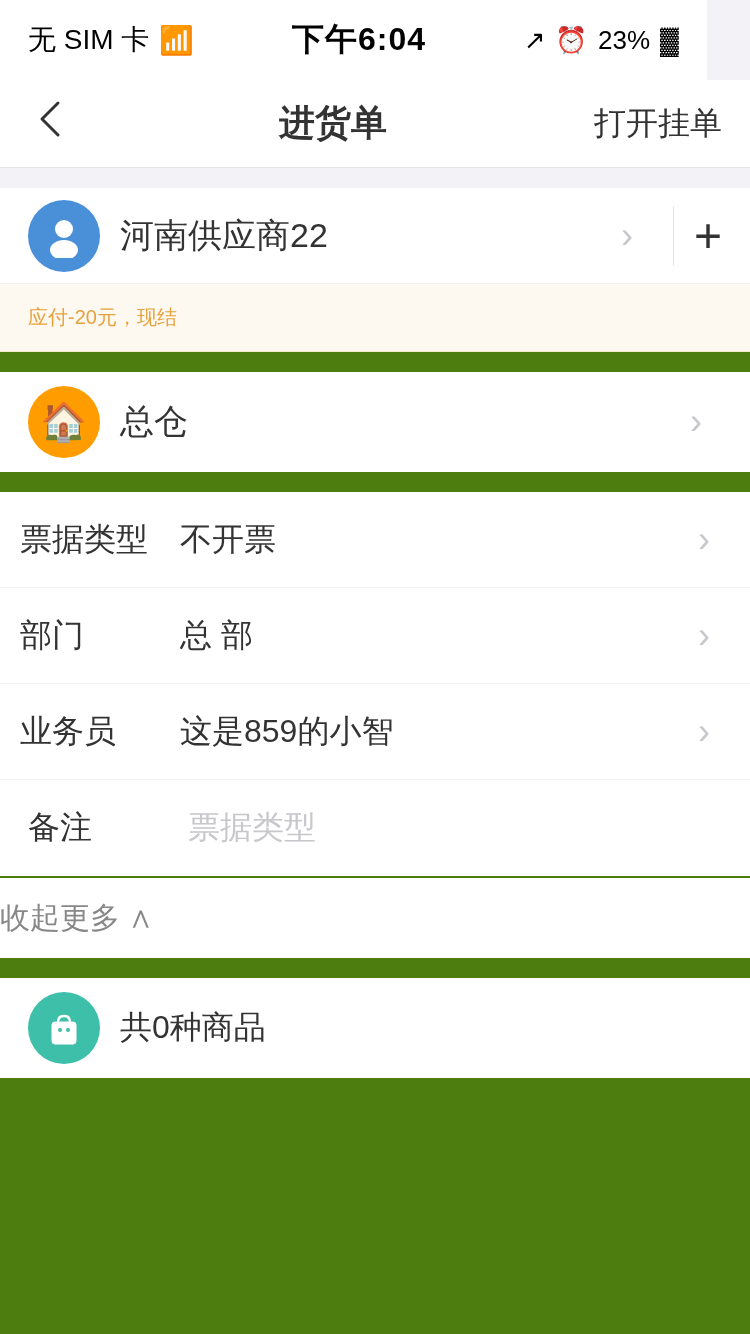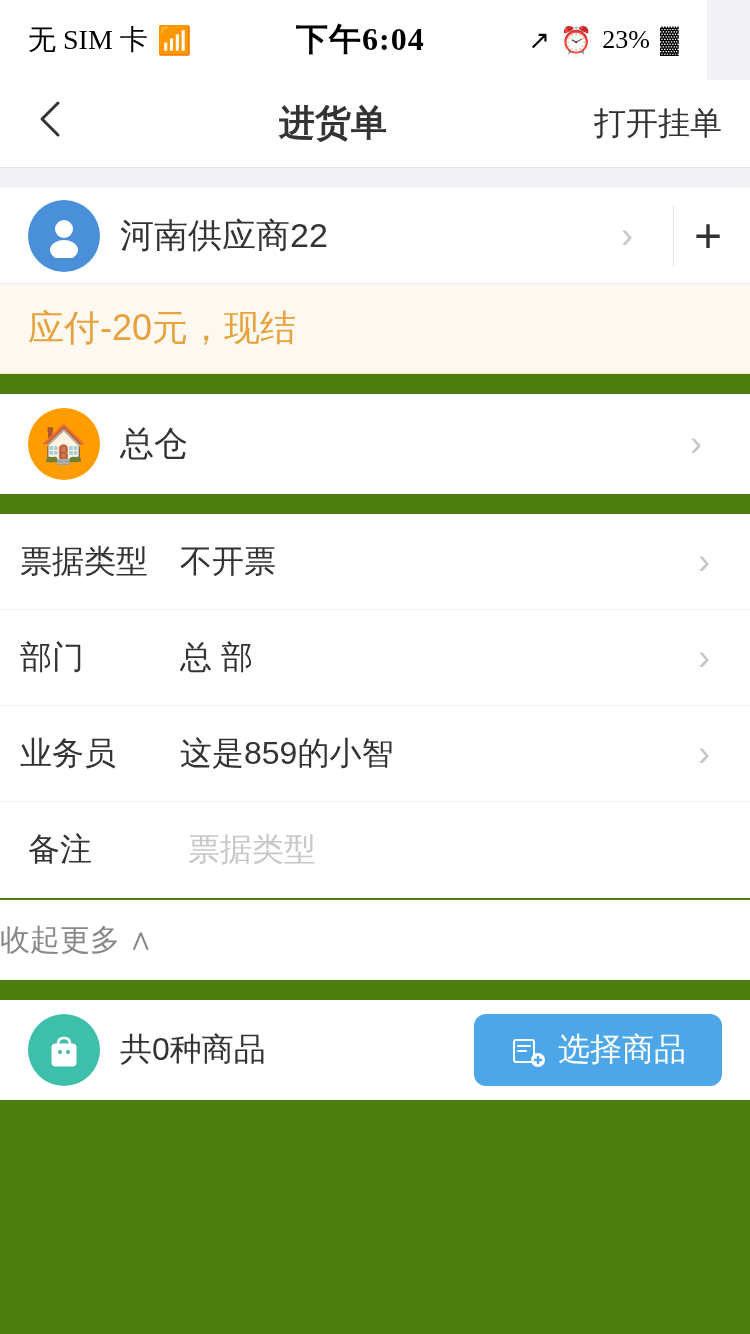--- a/index.html
+++ b/index.html
@@ -18,21 +18,20 @@
     .status-bar {
       width: 707px;
       height: 80px;
       background: #fff;
       display: flex;
       align-items: center;
       justify-content: space-between;
       padding: 0 28px;
       font-size: 28px;
       color: #000;
-      font-family: Liberation Serif, serif;
     }
     .status-left {
       display: flex;
       align-items: center;
       gap: 10px;
       font-size: 28px;
       font-weight: 500;
     }
     .wifi-icon { font-size: 28px; }
     .status-center {
@@ -128,21 +127,21 @@
       width: 1px;
       height: 60px;
       background: #e5e5e5;
       margin: 0 20px;
     }
 
     
     .notice-bar {
       background: #fdf8f0;
       padding: 20px 28px;
-      font-size: 36px;
+      font-size: 20px;
       color: #e6a23c;
       border-bottom: 1px solid #f5e8c8;
     }
 
     
     .warehouse-row {
       display: flex;
       align-items: center;
       padding: 0 28px;
       height: 100px;
@@ -373,25 +372,15 @@
   <div class="bottom-bar">
     <div class="product-icon-wrap">
       <svg class="bag-svg" viewBox="0 0 40 40" fill="none" xmlns="http://www.w3.org/2000/svg">
         <rect x="8" y="14" width="24" height="22" rx="3" fill="white" stroke="white" stroke-width="1"></rect>
         <path d="M14 14 C14 10 16 8 20 8 C24 8 26 10 26 14" stroke="white" stroke-width="2.5" fill="none" stroke-linecap="round"></path>
         <circle cx="16" cy="22" r="2" fill="#3ebfaa"></circle>
         <circle cx="24" cy="22" r="2" fill="#3ebfaa"></circle>
       </svg>
     </div>
     <div class="product-count">共0种商品</div>
-    <button class="select-btn">
-      <svg width="36" height="36" viewBox="0 0 36 36" fill="none" xmlns="http://www.w3.org/2000/svg">
-        <rect x="4" y="8" width="20" height="22" rx="2" stroke="white" stroke-width="2" fill="none"></rect>
-        <path d="M8 14 H20" stroke="white" stroke-width="2" stroke-linecap="round"></path>
-        <path d="M8 19 H16" stroke="white" stroke-width="2" stroke-linecap="round"></path>
-        <circle cx="28" cy="28" r="7" fill="white"></circle>
-        <path d="M25 28 H31 M28 25 V31" stroke="#4da6e8" stroke-width="2.5" stroke-linecap="round"></path>
-      </svg>
-      <span>选择商品</span>
-    </button>
   </div>
 
 </div>
 
 </body></html>

